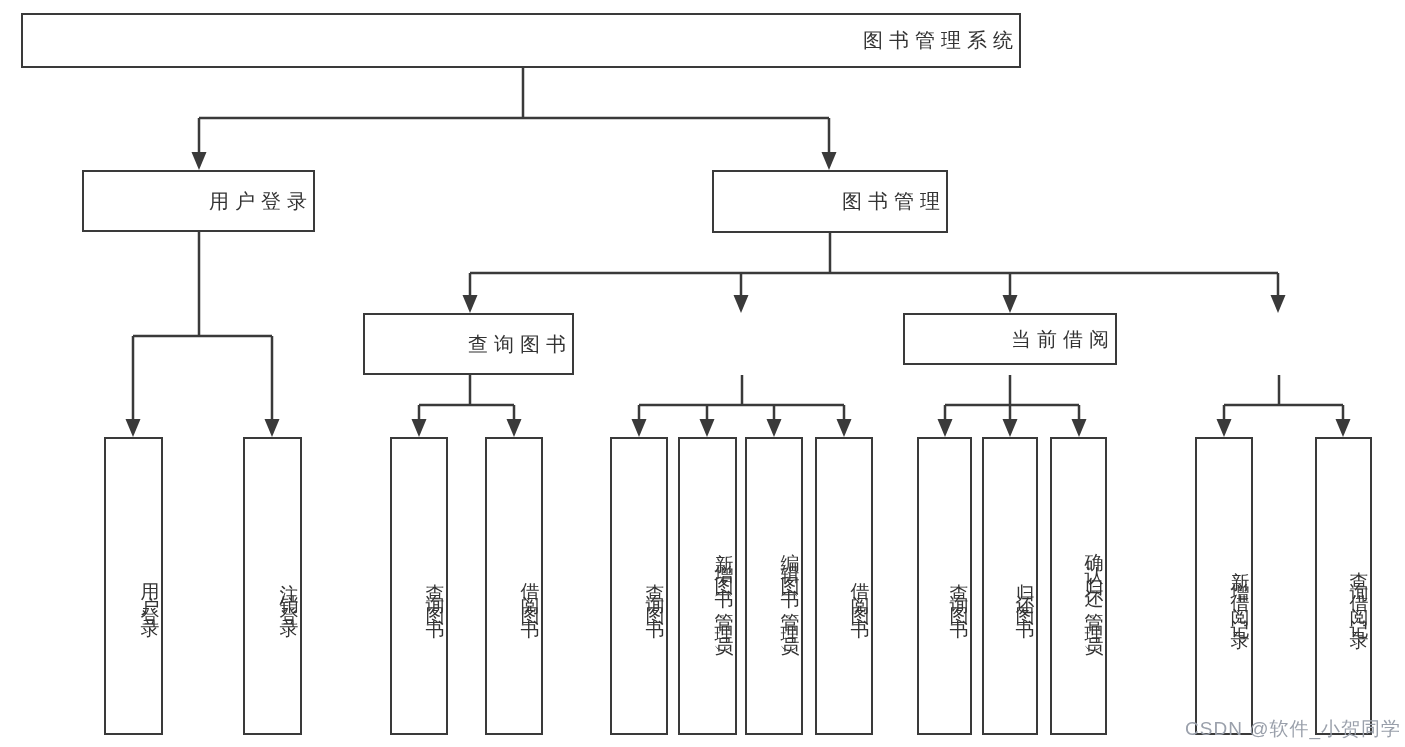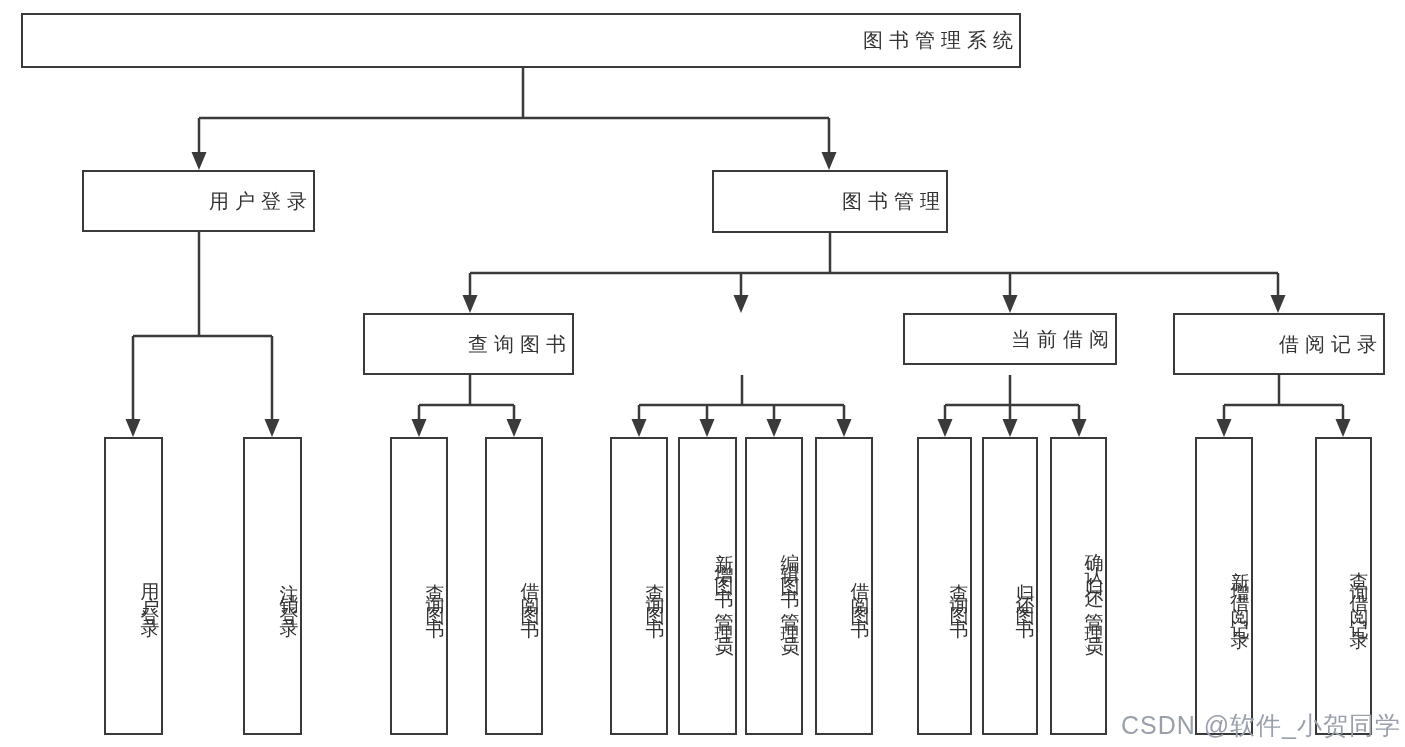--- a/index.html
+++ b/index.html
@@ -36,21 +36,21 @@
     writing-mode:vertical-rl;
     text-orientation:mixed;
     font-size:19px;
     letter-spacing:12px;
     line-height:1.15;
     padding-top:12px;
   }
   .watermark{
     position:absolute;
     right:4px;bottom:5px;
-    font-size:25px;
+    font-size:19px;
     letter-spacing:1px;
     color:var(--watermark);
     z-index:5;
   }
 </style>
 </head>
 <body>
 
 <div class="canvas">
 
@@ -97,23 +97,20 @@
   <div class="node" style="left:712px;top:170px;width:236px;height:63px">
     <span class="hlabel">图书管理</span>
   </div>
 
   <div class="node" style="left:363px;top:313px;width:211px;height:62px">
     <span class="hlabel">查询图书</span>
   </div>
   <div class="node" style="left:903px;top:313px;width:214px;height:52px">
     <span class="hlabel">当前借阅</span>
   </div>
-  <div class="node" style="left:1173px;top:313px;width:212px;height:62px">
-    <span class="hlabel">借阅记录</span>
-  </div>
 
   <div class="node leaf" style="left:104px">
     <span class="vtext">用户登录</span>
   </div>
   <div class="node leaf" style="left:243px">
     <span class="vtext">注销登录</span>
   </div>
 
   <div class="node leaf" style="left:390px;width:58px">
     <span class="vtext">查询图书</span>

